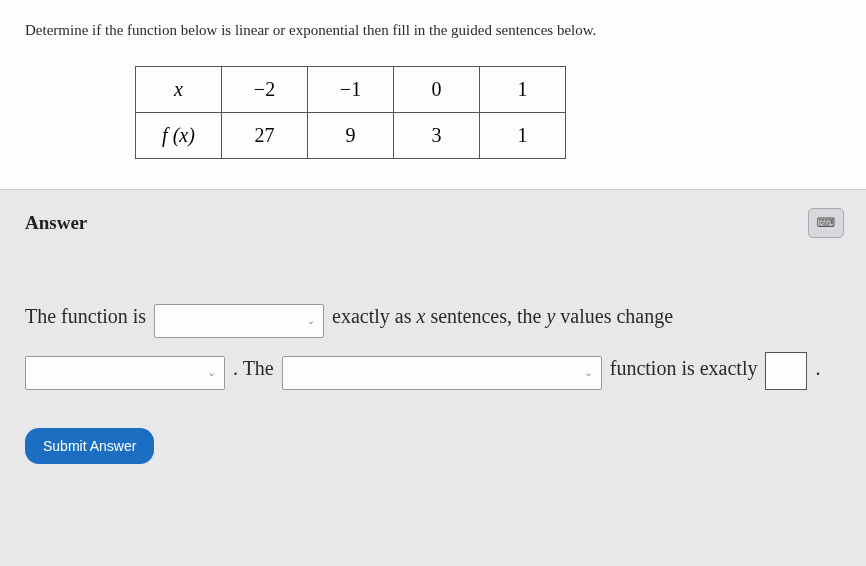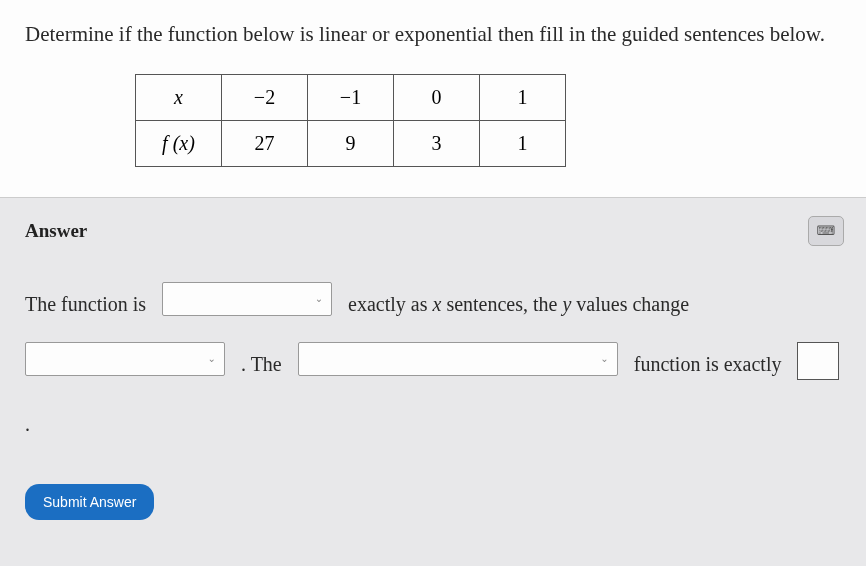--- a/index.html
+++ b/index.html
@@ -10,21 +10,21 @@
       height: 566px;
       overflow: hidden;
       position: relative;
     }
     .question-area {
       background: #fdfdfd;
       padding: 20px 25px 30px 25px;
       border-bottom: 1px solid #ccc;
     }
     .prompt {
-      font-size: 21px;
+      font-size: 15px;
       color: #2a2a2a;
       line-height: 1.4;
       margin-bottom: 25px;
     }
     .table-wrap {
       display: flex;
       justify-content: flex-start;
       padding-left: 110px;
     }
     table {
@@ -40,27 +40,27 @@
     }
     .math-i { font-style: italic; font-family: 'Times New Roman', serif; }
     .answer-area {
       padding: 22px 25px;
       position: relative;
     }
     .answer-title {
       font-size: 19px;
       font-weight: bold;
       color: #222;
-      margin-bottom: 40px;
+      margin-bottom: 60px;
     }
     .sentence-row {
       display: flex;
-      align-items: flex-start;
+      align-items: flex-end;
       flex-wrap: wrap;
-      gap: 16px;
+      gap: 8px;
       font-size: 20px;
       color: #2a2a2a;
       margin-bottom: 20px;
       line-height: 2.2;
     }
     .sentence-row span { white-space: nowrap; }
     .dropdown {
       display: inline-flex;
       align-items: center;
       justify-content: flex-end;

